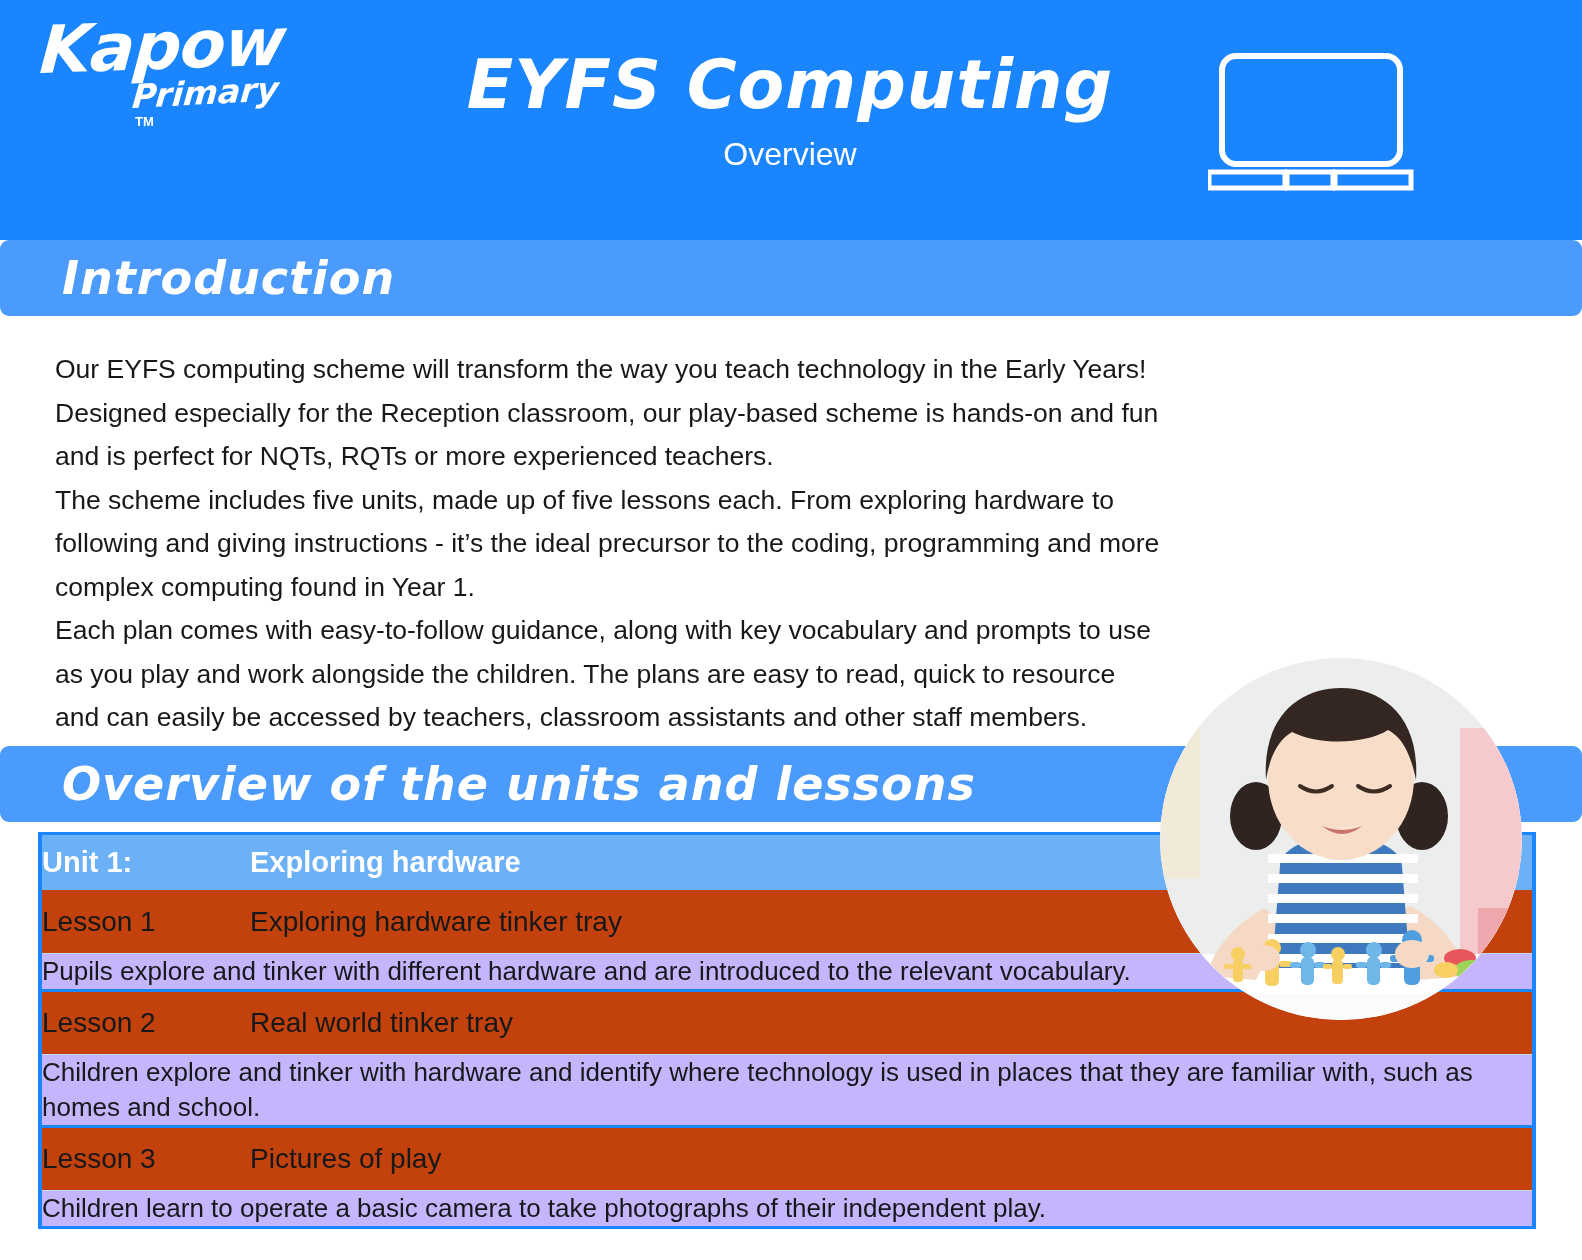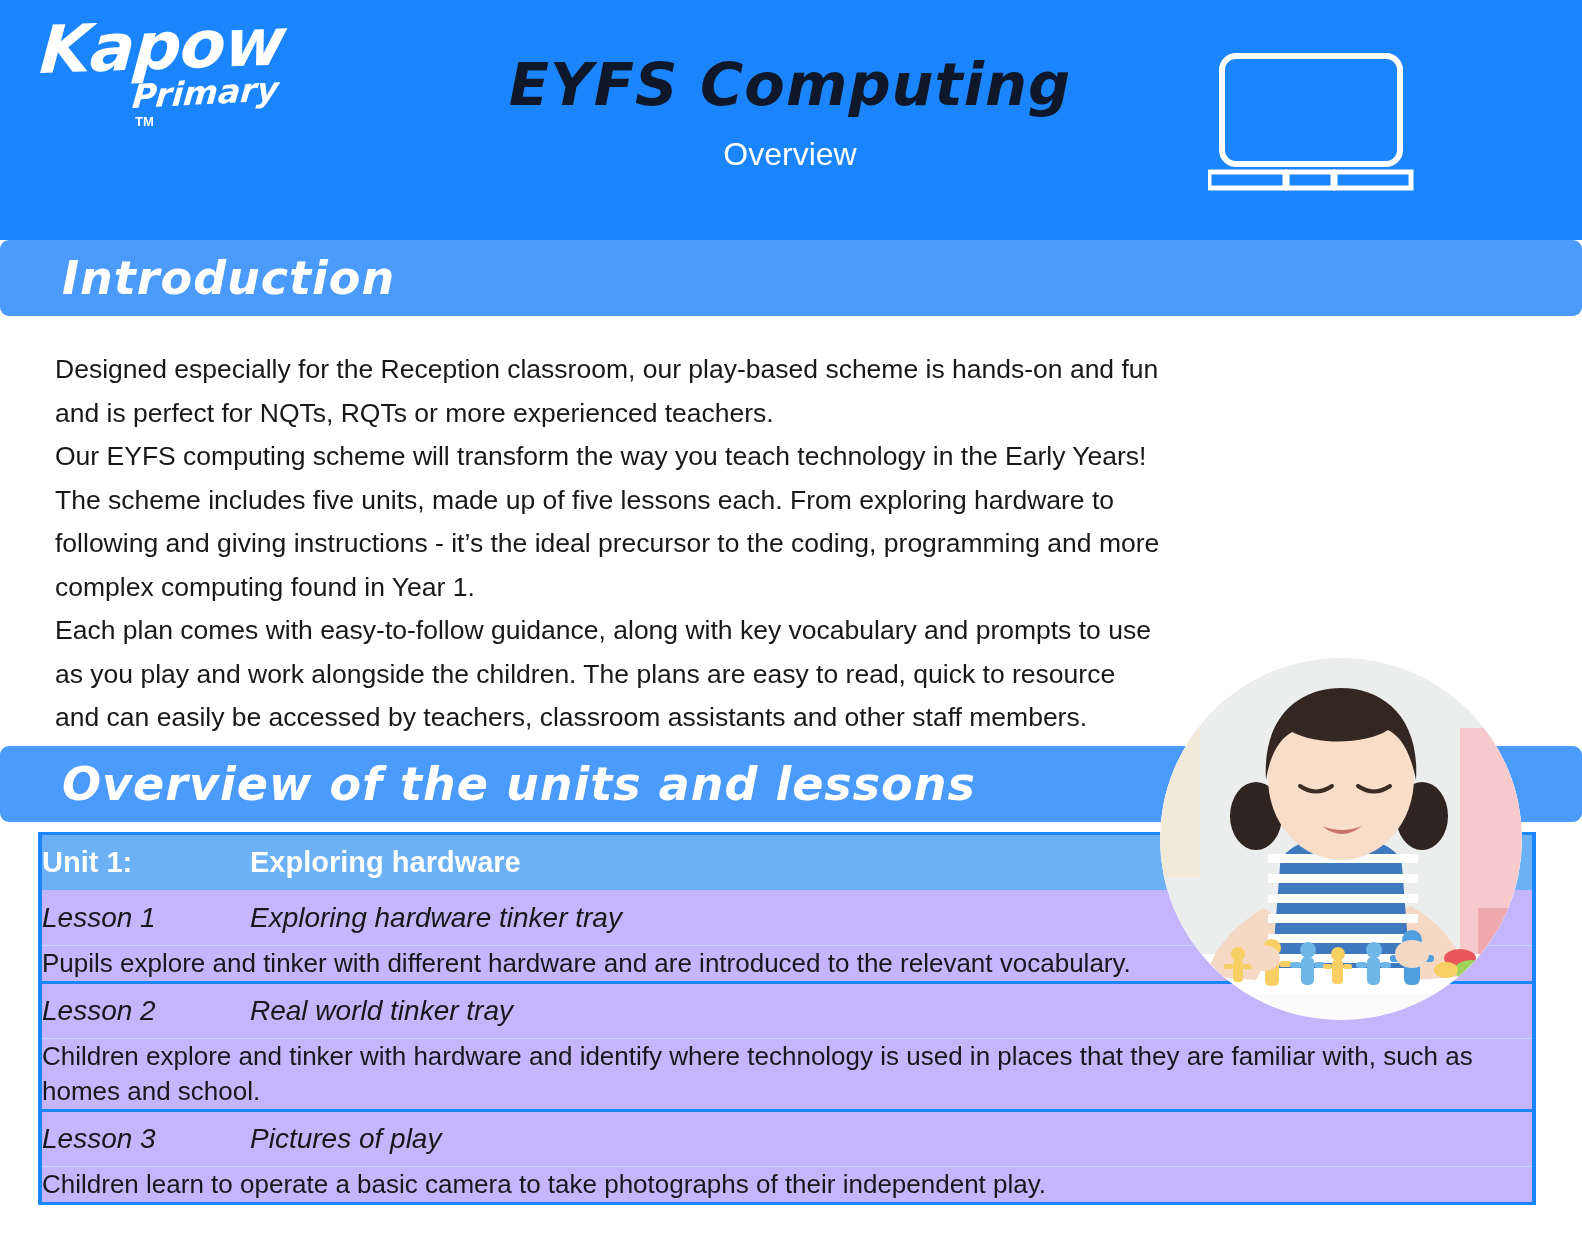--- a/index.html
+++ b/index.html
@@ -71,24 +71,24 @@
 
   .header-title-block {
     position: absolute;
     left: 430px;
     top: 44px;
     width: 720px;
     text-align: center;
   }
   .header-title {
     font-family: "DejaVu Sans", sans-serif;
-    font-size: 59px;
+    font-size: 68px;
     font-weight: bold;
     font-style: italic;
-    color: #0f172a;
+    color: #ffffff;
     line-height: 82px;
     letter-spacing: 1px;
     white-space: nowrap;
   }
   .header-subtitle {
     font-family: "Liberation Sans", sans-serif;
     font-size: 32px;
     font-weight: normal;
     color: #ffffff;
     line-height: 40px;
@@ -176,24 +176,23 @@
     vertical-align: middle;
   }
 
   .row-unit td {
     background: #6cb0f5;
     height: 56px;
     border-top: 3px solid #1a85fc;
     border-bottom: 1px solid #6cb0f5;
   }
   .row-lesson td {
-    background: #c4b5fd;
-    height: 56px;
+    background: #c2410c;
+    height: 64px;
     border-bottom: 1px solid #bfd9fb;
-    font-style: italic;
   }
   .row-desc td {
     background: #c4b5fd;
     border-bottom: 3px solid #1a85fc;
   }
 
   .cell-label {
     width: 210px;
     padding-left: 16px;
   }
@@ -248,22 +247,22 @@
     </svg>
   </div>
 </div>
 
 <div class="section-bar">
   <span class="section-bar-text">Introduction</span>
 </div>
 
 <div class="intro">
   <div class="intro-text">
+    <p>Our EYFS computing scheme will transform the way you teach technology in the Early Years!</p>
     <p>Designed especially for the Reception classroom, our play-based scheme is hands-on and fun and is perfect for NQTs, RQTs or more experienced teachers.</p>
-    <p>Our EYFS computing scheme will transform the way you teach technology in the Early Years!</p>
     <p>The scheme includes five units, made up of five lessons each. From exploring hardware to following and giving instructions - it’s the ideal precursor to the coding, programming and more complex computing found in Year 1.</p>
     <p>Each plan comes with easy-to-follow guidance, along with key vocabulary and prompts to use as you play and work alongside the children. The plans are easy to read, quick to resource and can easily be accessed by teachers, classroom assistants and other staff members.</p>
   </div>
 
   <div class="photo">
     <svg class="photo-svg" viewBox="0 0 362 362" aria-hidden="true">
       <defs>
         <clipPath id="circ">
             <circle cx="181" cy="181" r="181"></circle>
           </clipPath>

